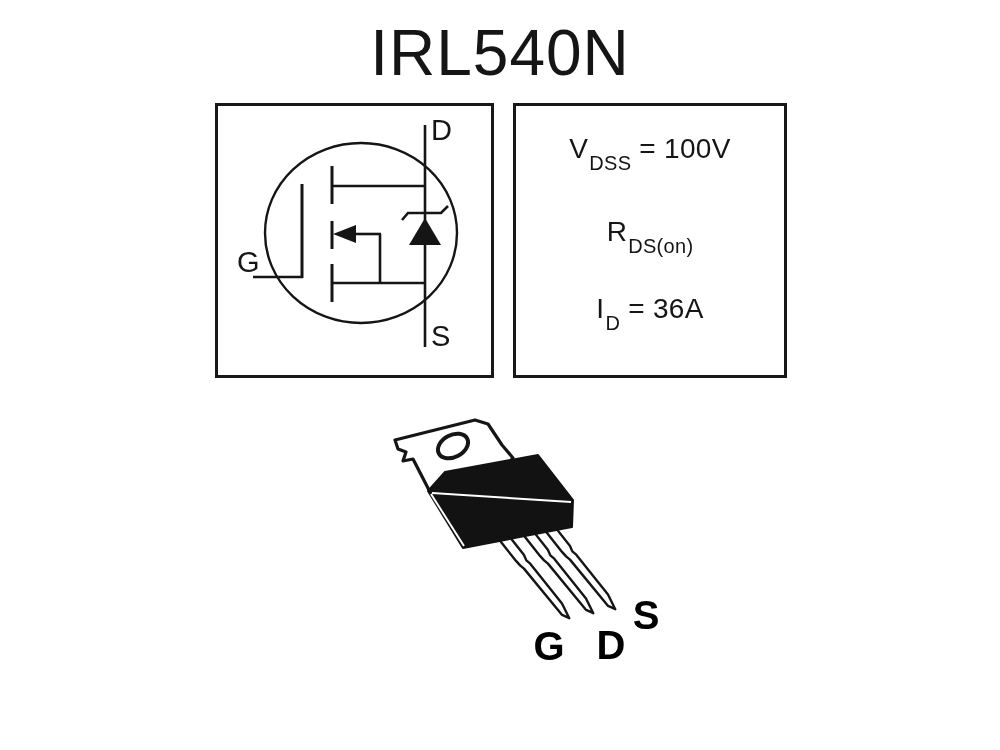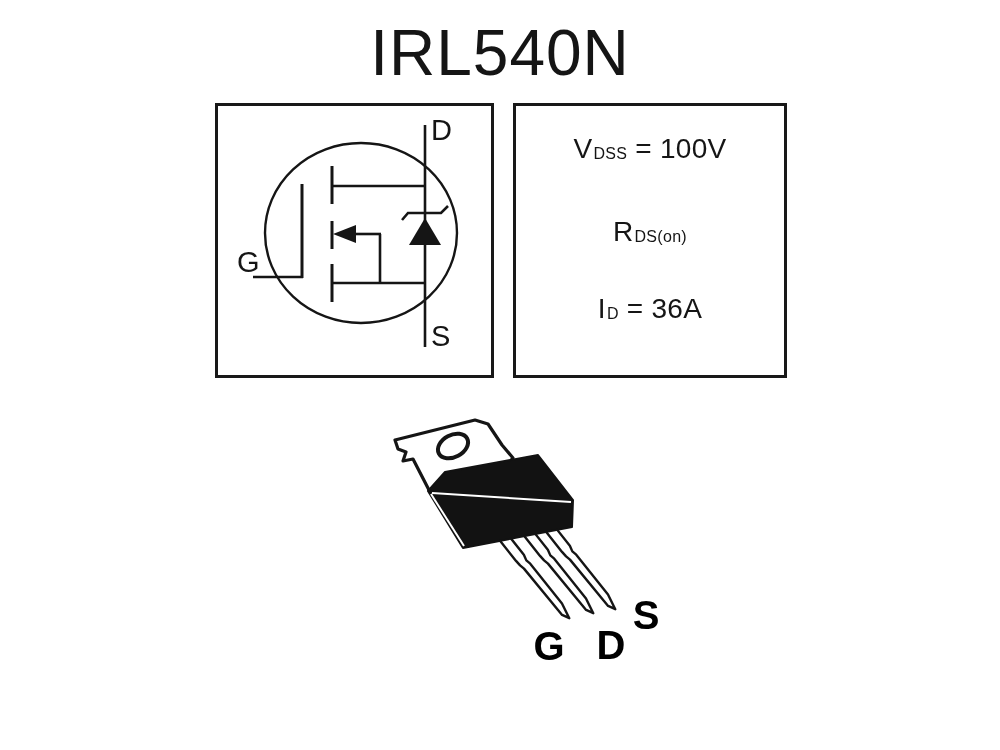--- a/index.html
+++ b/index.html
@@ -22,21 +22,21 @@
   .panel-specs  { left:513px; width:274px; }
   .panel svg.symbol-svg { position:absolute; left:-3px; top:-3px; overflow:visible; }
   .spec-row {
     position:absolute; left:0; width:100%; height:40px;
     display:flex; justify-content:center; align-items:baseline;
     font-size:28px; letter-spacing:0.3px; white-space:pre;
   }
   .spec-row.r1 { top:27px; }
   .spec-row.r2 { top:110px; }
   .spec-row.r3 { top:187px; }
-  .spec-sub { font-size:16px; position:relative; top:1px; margin-left:1px; }
+  .spec-sub { font-size:20px; position:relative; top:12px; margin-left:1px; }
   .spec-val { margin-left:8px; }
   .pkg { position:absolute; left:380px; top:405px; overflow:visible; }
   svg text.pin {
     font-family:"Liberation Sans", sans-serif;
     font-size:29px; font-weight:400; fill:#151515;
   }
   svg text.pkg-pin {
     font-family:"Liberation Sans", sans-serif;
     font-size:40px; font-weight:700; fill:#000000;
   }

